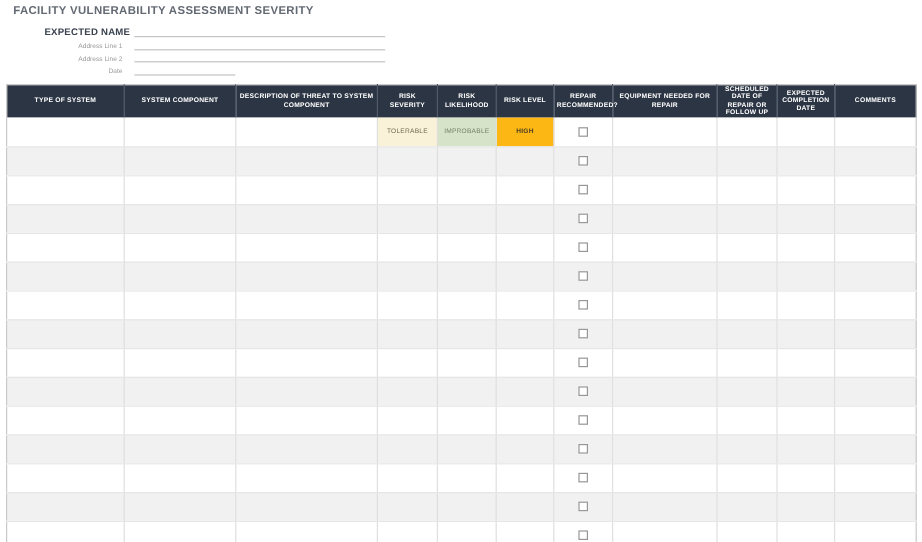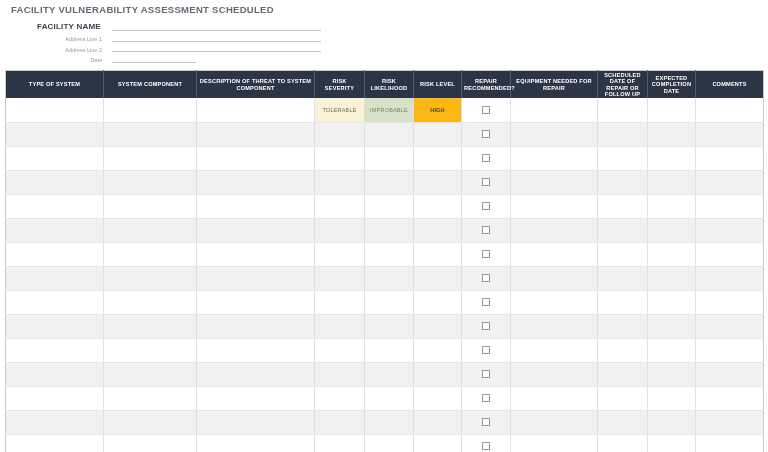--- a/index.html
+++ b/index.html
@@ -57,24 +57,24 @@
     display: inline-block; width: 8px; height: 8px;
     border: 1px solid #979797; background: #ffffff;
     vertical-align: middle;
   }
   .risk-cell { font-weight: normal; letter-spacing: 0.2px; }
   .risk-cell.bold { font-weight: bold; }
 </style>
 </head>
 <body>
 
-<div class="page-title">FACILITY VULNERABILITY ASSESSMENT SCHEDULED</div>
+<div class="page-title">FACILITY VULNERABILITY ASSESSMENT SEVERITY</div>
 
 <div>
-  <div class="form-label-main">FACILITY NAME</div>
+  <div class="form-label-main">EXPECTED NAME</div>
   <div class="form-field" style="top:21px;"></div>
 
   <div class="form-label-small" style="top:36px;">Address Line 1</div>
   <div class="form-field" style="top:31.5px;"></div>
 
   <div class="form-label-small" style="top:46.5px;">Address Line 2</div>
   <div class="form-field" style="top:42px;"></div>
 
   <div class="form-label-small" style="top:57px;">Date</div>
   <div class="form-field" style="top:52.5px; width:84px;"></div>

